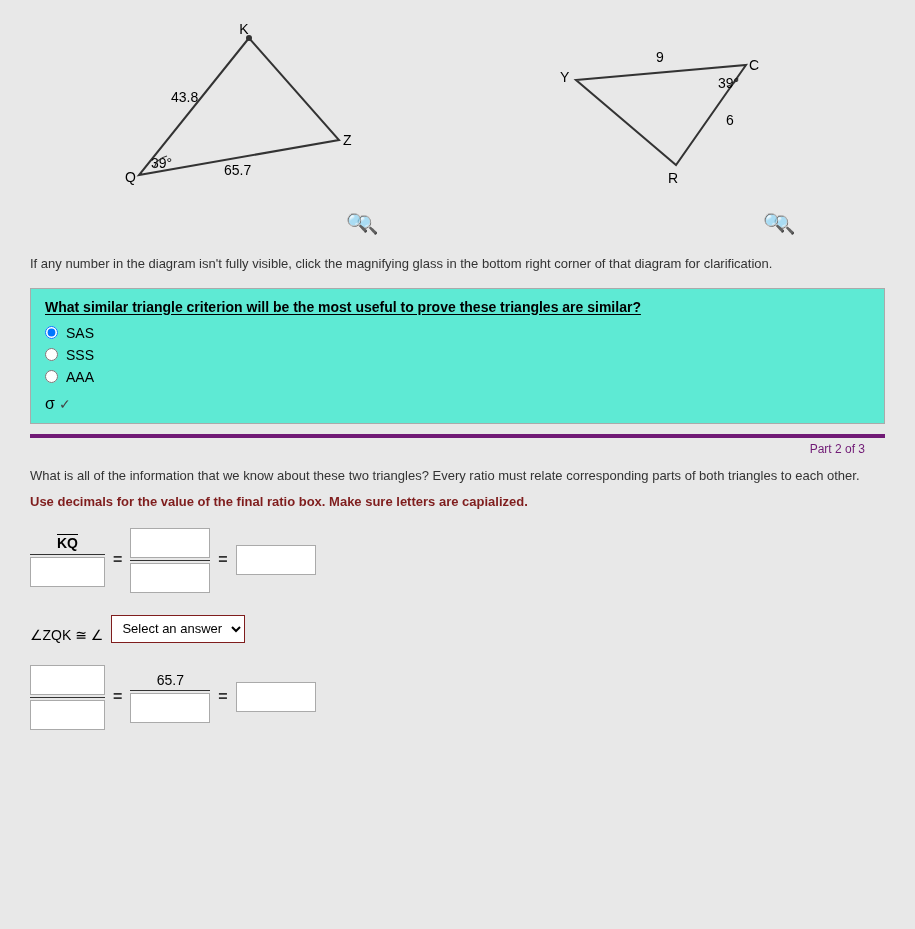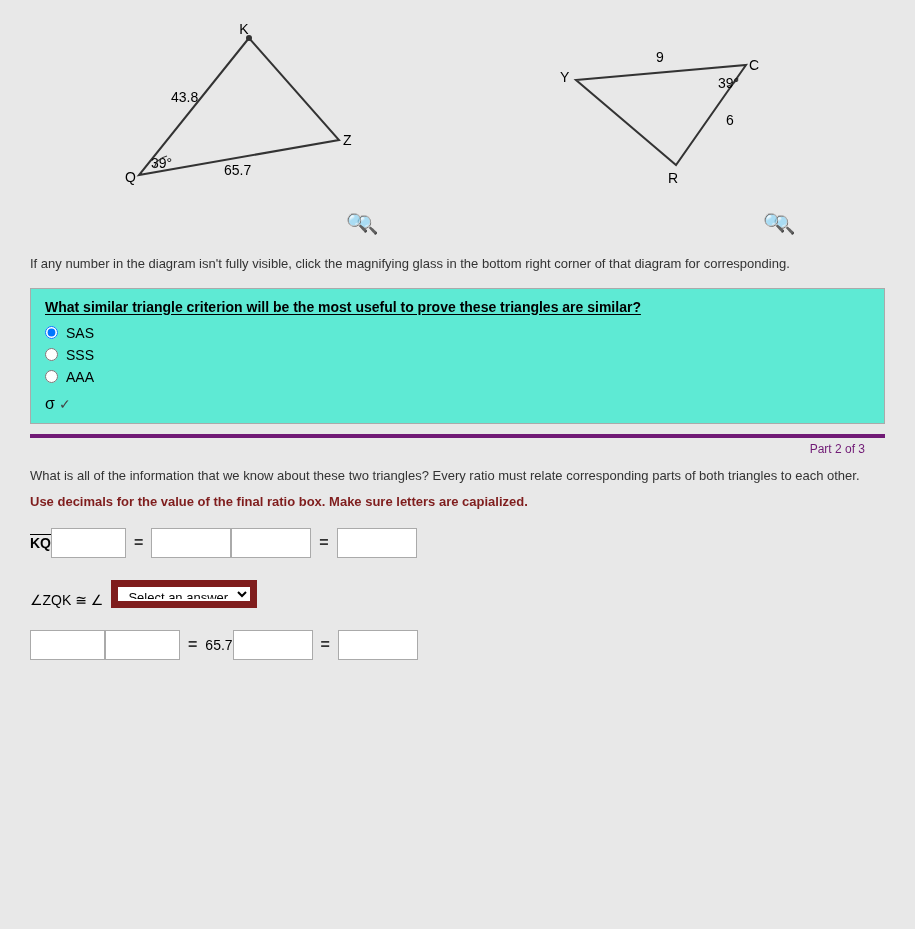--- a/index.html
+++ b/index.html
@@ -106,21 +106,21 @@
       line-height: 1.5;
     }
     .ratio-row {
       display: flex;
       align-items: center;
       margin: 14px 0;
       gap: 8px;
     }
     .fraction {
       display: flex;
-      flex-direction: row;
+      flex-direction: column;
       align-items: center;
     }
     .fraction-bar {
       width: 100%;
       height: 1px;
       background: #333;
       margin: 2px 0;
     }
     .fraction-top, .fraction-bottom {
       text-align: center;
@@ -148,21 +148,21 @@
     .angle-row {
       display: flex;
       align-items: flex-end;
       margin: 22px 0;
       font-size: 14px;
       gap: 8px;
     }
     .select-dropdown {
       height: 28px;
       font-size: 13px;
-      border: 7px solid #7f1d1d;
+      border: 1px solid #7f1d1d;
       background: white;
       padding: 2px 6px;
       cursor: pointer;
       outline: none;
     }
     .ratio-row2 {
       display: flex;
       align-items: center;
       margin: 14px 0;
       gap: 8px;
@@ -232,21 +232,21 @@
 
   <div style="display:flex; justify-content:space-around; padding: 0 20px; margin-top:-10px; margin-bottom:10px;">
     <div style="width:260px; text-align:right;">
       <span style="font-size:18px; color:#555; cursor:pointer;">🔍</span>
     </div>
     <div style="width:240px; text-align:right;">
       <span style="font-size:18px; color:#555; cursor:pointer;">🔍</span>
     </div>
   </div>
 
-  <div class="instruction-text">If any number in the diagram isn't fully visible, click the magnifying glass in the bottom right corner of that diagram for corresponding.</div>
+  <div class="instruction-text">If any number in the diagram isn't fully visible, click the magnifying glass in the bottom right corner of that diagram for clarification.</div>
 
   <div class="question-box">
     <div class="question-title">What similar triangle criterion will be the most useful to prove these triangles are similar?</div>
     <label class="radio-option">
       <input type="radio" name="criterion" checked="" style="">
       <span>SAS</span>
     </label>
     <label class="radio-option">
       <input type="radio" name="criterion" style="">
       <span>SSS</span>

